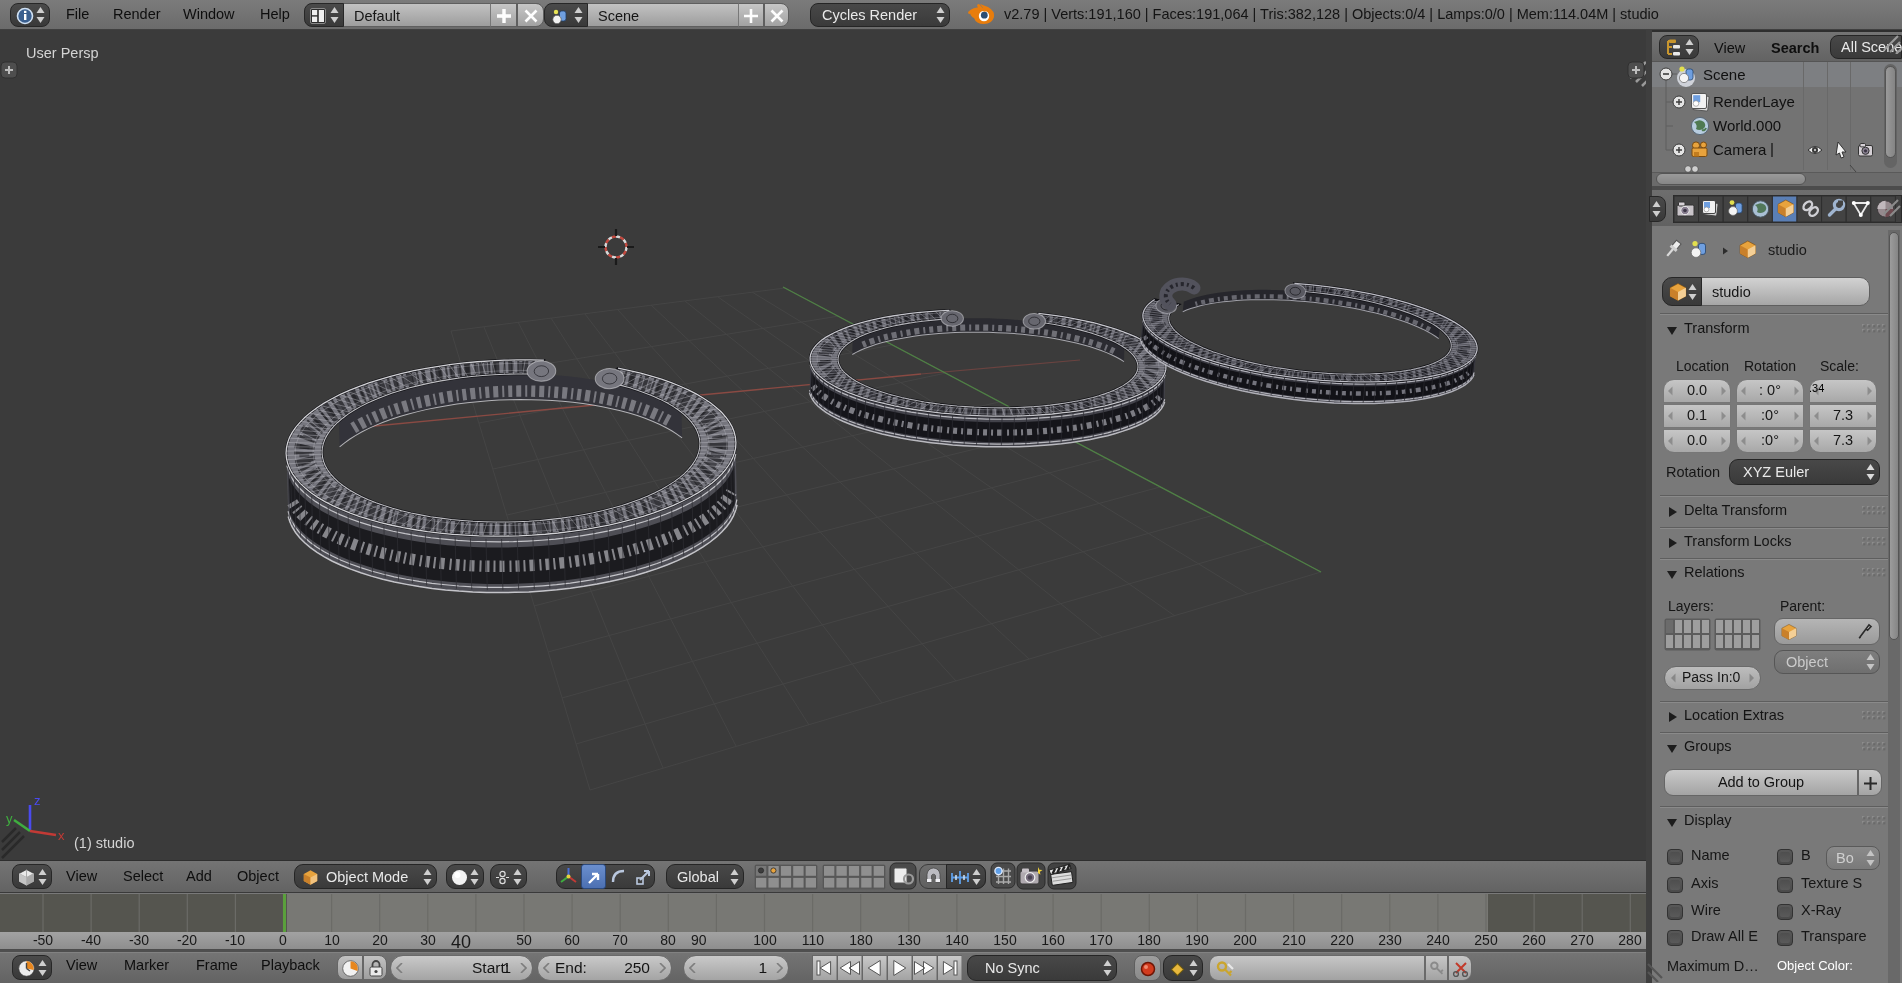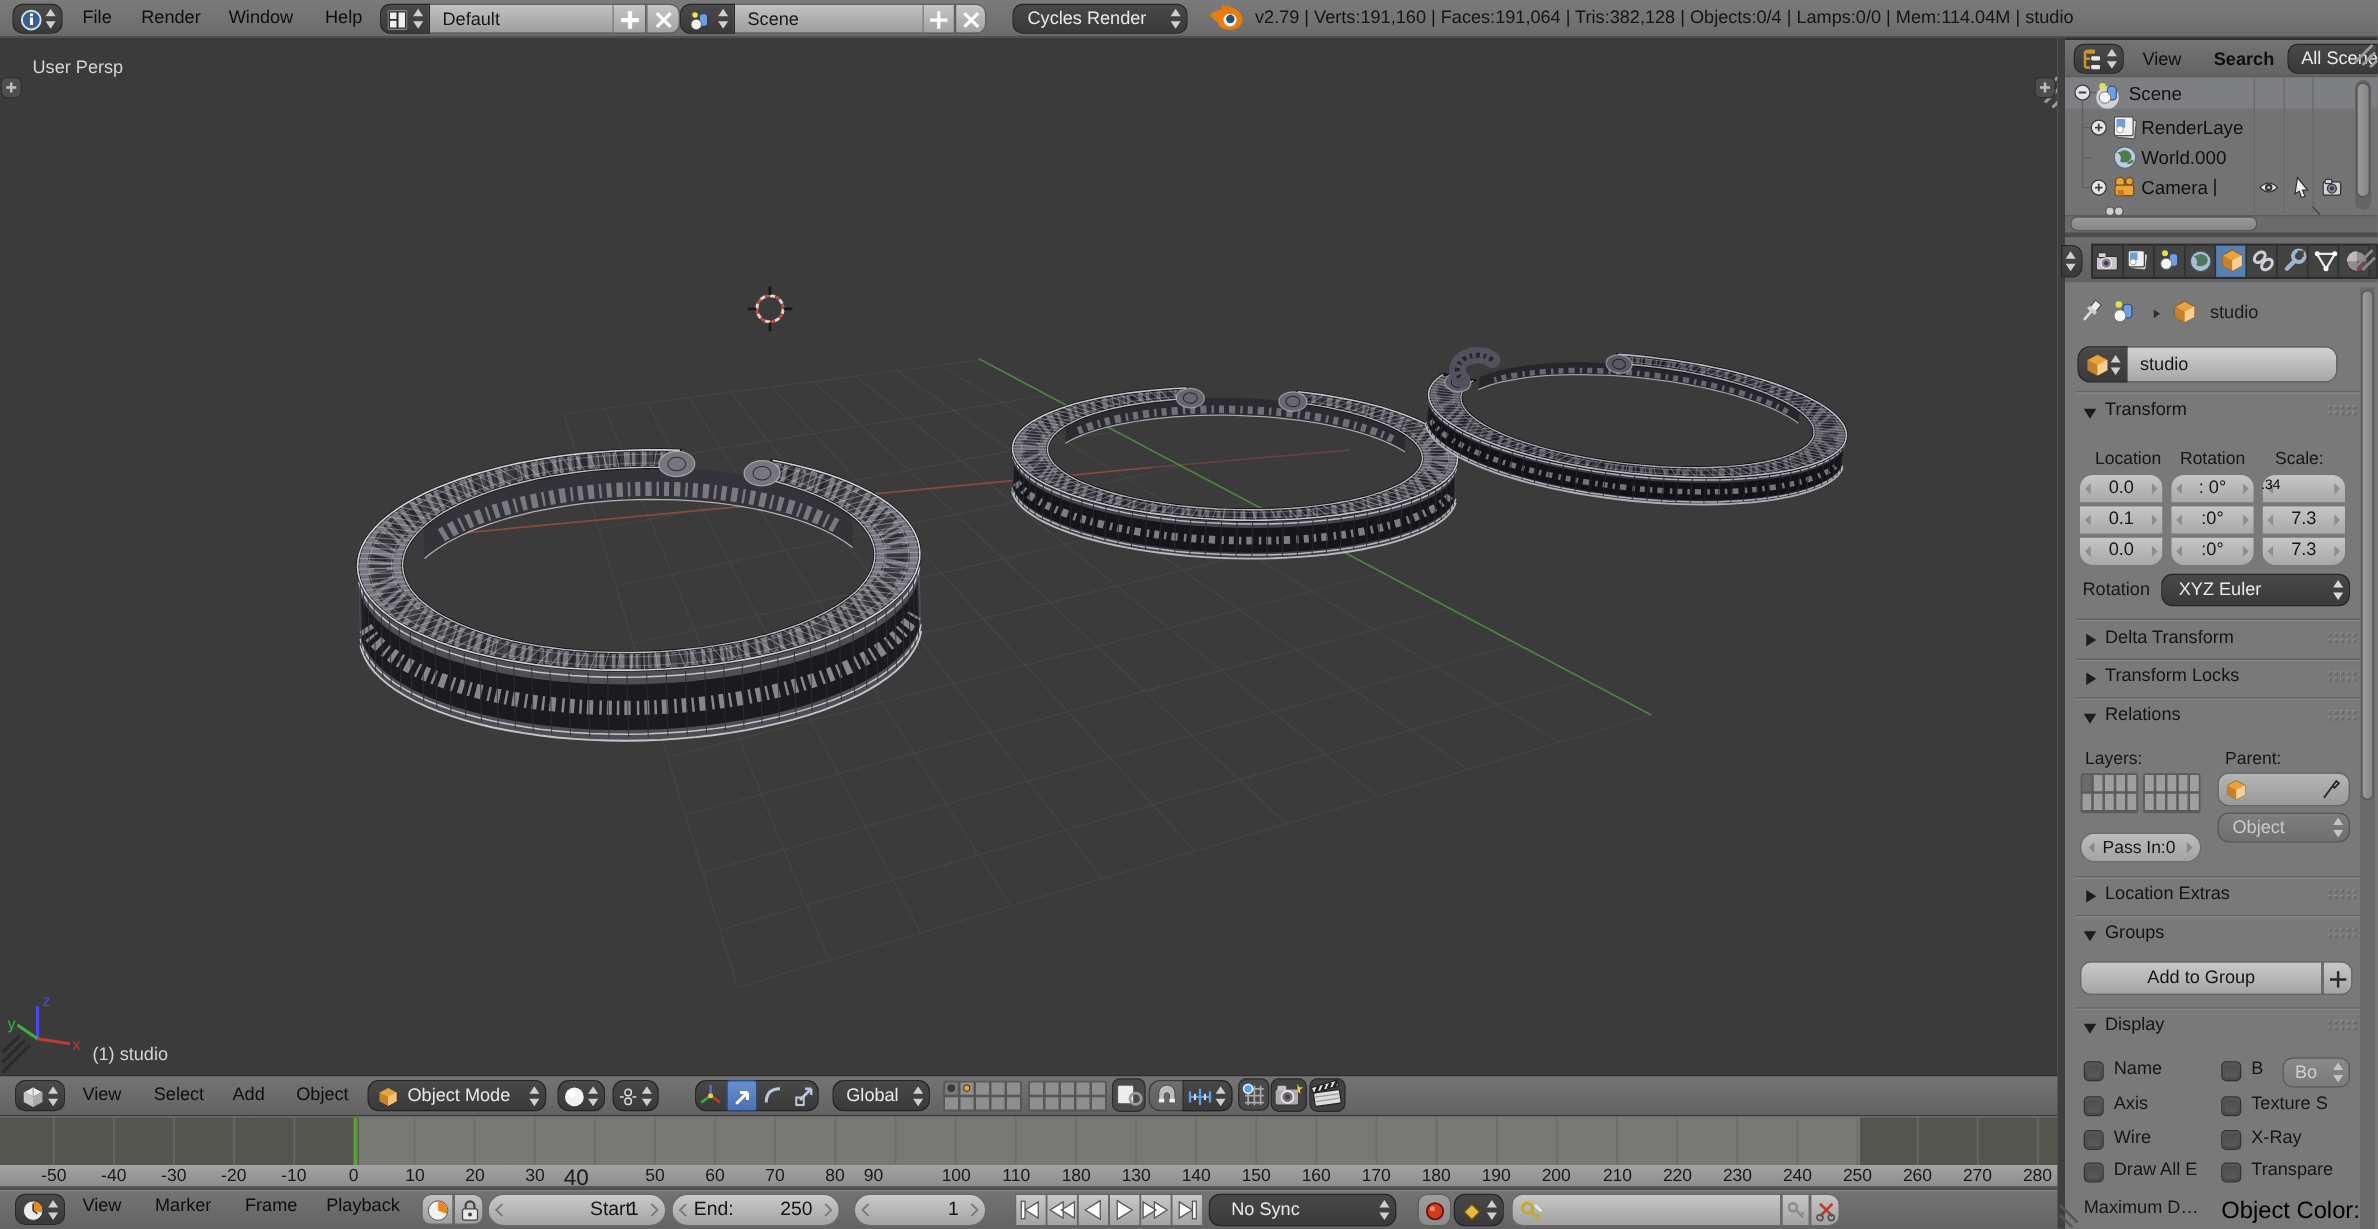--- a/index.html
+++ b/index.html
@@ -1084,21 +1084,21 @@
 <div class="ab txt" style="left:1801px;top:902px;font-size:14.5px;color:#161616;font-weight:400;">X-Ray</div>
 <div class="ab" style="left:1667px;top:930px;width:16px;height:16px;background:linear-gradient(#585858,#4a4a4a);border:1px solid #323232;border-radius:4px">
     <div class="ab" style="left:2px;top:2px;right:2px;bottom:2px;background:linear-gradient(#4e4e4e,#5a5a5a);border-radius:2px"></div>
   </div>
 <div class="ab txt" style="left:1691px;top:928px;font-size:14.5px;color:#161616;font-weight:400;">Draw All E</div>
 <div class="ab" style="left:1777px;top:930px;width:16px;height:16px;background:linear-gradient(#585858,#4a4a4a);border:1px solid #323232;border-radius:4px">
     <div class="ab" style="left:2px;top:2px;right:2px;bottom:2px;background:linear-gradient(#4e4e4e,#5a5a5a);border-radius:2px"></div>
   </div>
 <div class="ab txt" style="left:1801px;top:928px;font-size:14.5px;color:#161616;font-weight:400;">Transpare</div>
 <div class="ab txt" style="left:1667px;top:958px;font-size:14.5px;color:#161616;font-weight:400;">Maximum D…</div>
-<div class="ab txt" style="left:1777px;top:958px;font-size:19px;color:#000000;font-weight:400;">Object Color:</div>
+<div class="ab txt" style="left:1777px;top:958px;font-size:13px;color:#ffffff;font-weight:400;">Object Color:</div>
 <div class="ab" style="left:1888px;top:230px;width:12px;height:753px;background:#696969"></div>
 <div class="ab" style="left:1889px;top:232px;width:10px;height:408px;background:linear-gradient(90deg,#9c9c9c,#858585);border:1px solid #555;border-radius:6px"></div>
 <svg class="ab" style="left:1880px;top:32px" width="22" height="22">
     <path d="M4,18 L18,4 M10,20 L20,10 M16,22 L22,16" stroke="#9a9a9a" stroke-width="2.2"></path>
   </svg>
 <svg class="ab" style="left:1880px;top:196px" width="22" height="22">
     <path d="M4,18 L18,4 M10,20 L20,10" stroke="#8a8a8a" stroke-width="2.2"></path>
   </svg>
 <svg class="ab" style="left:1646px;top:958px" width="20" height="24">
     <path d="M2,6 L16,20 M2,14 L12,24" stroke="#555" stroke-width="2.2"></path>

